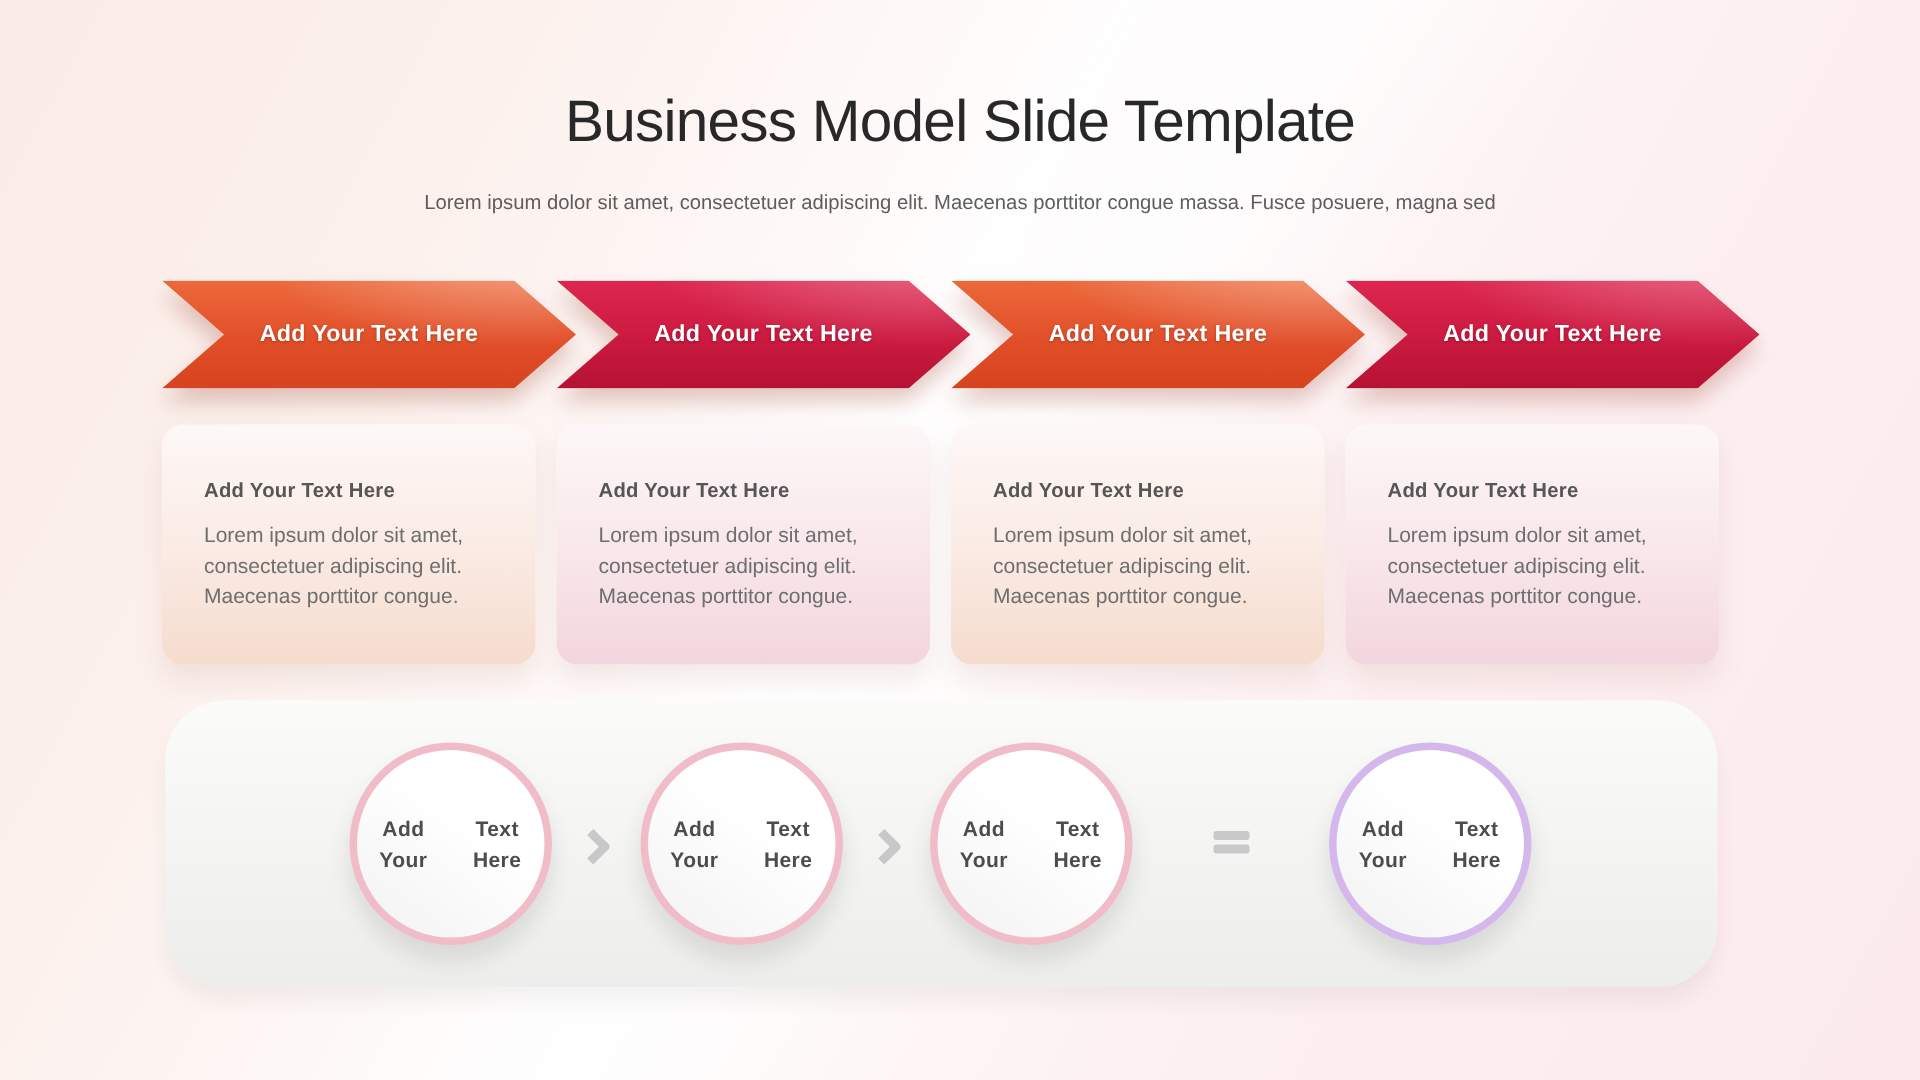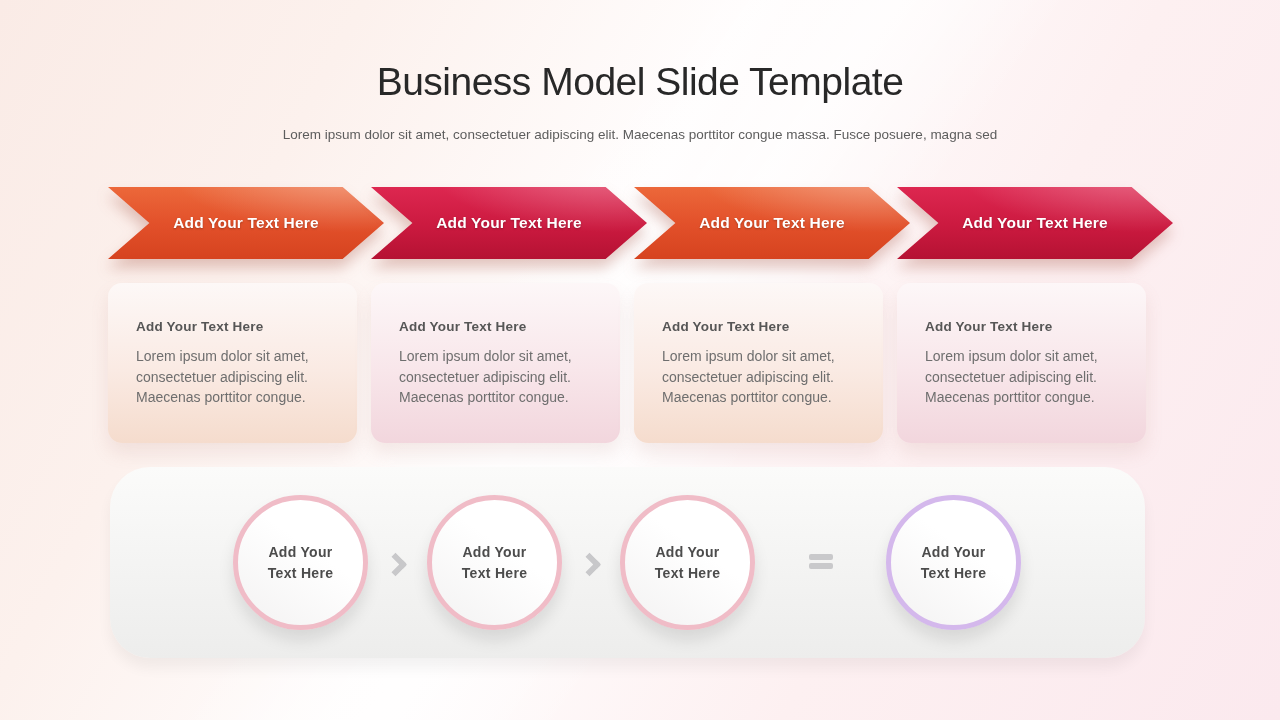--- a/index.html
+++ b/index.html
@@ -60,21 +60,21 @@
   
   .panel{
     position:absolute;left:110px;top:467px;width:1035px;height:191px;border-radius:40px;
     background:linear-gradient(180deg,#fbfbfa 0%,#ededec 100%);
     box-shadow:0 10px 14px rgba(0,0,0,.05);
   }
   .circle{
     position:absolute;top:495px;width:135px;height:135px;border-radius:50%;
     box-sizing:border-box;border:5px solid #f0bcc7;
     background:linear-gradient(215deg,#ffffff 40%,#f3f2f2 100%);
-    display:flex;flex-direction:column;align-items:center;justify-content:center;
+    display:flex;flex-direction:row;align-items:center;justify-content:center;
     box-shadow:0 10px 16px rgba(0,0,0,.10);
     font-size:14px;font-weight:bold;color:#4c4c4c;line-height:21px;letter-spacing:.3px;
     text-align:center;
   }
   .circle.purple{border-color:#d4b8ec;}
   .cx1{left:233px}.cx2{left:427px}.cx3{left:620px}.cx4{left:886px}
   .chev{
     position:absolute;top:552px;width:22px;height:22px;
   }
   .chev i{

